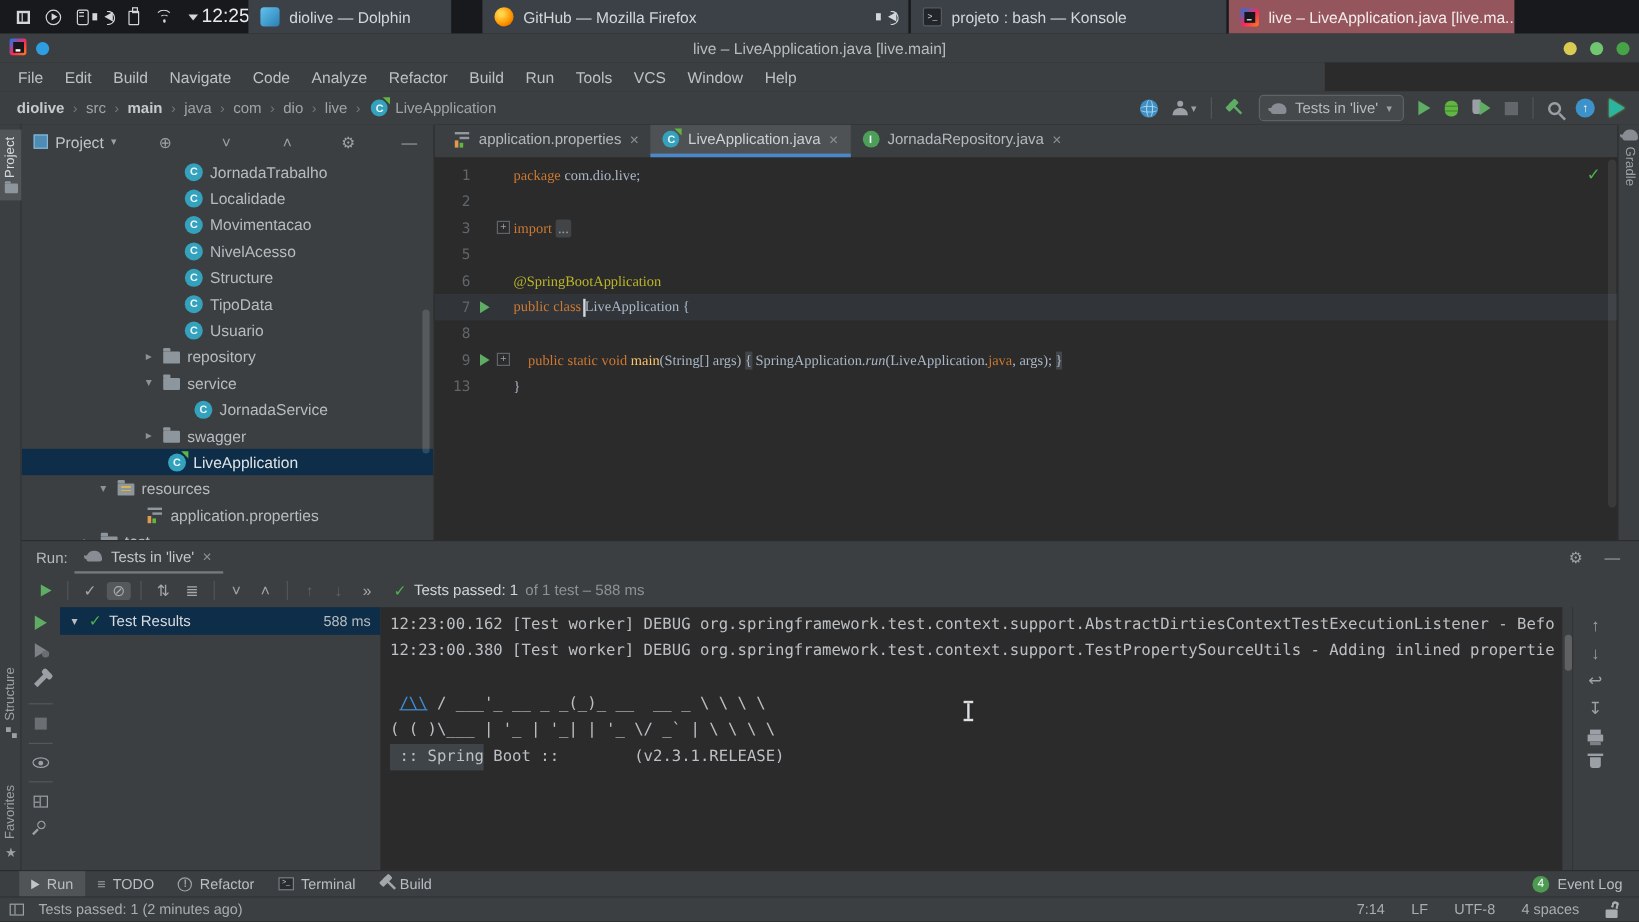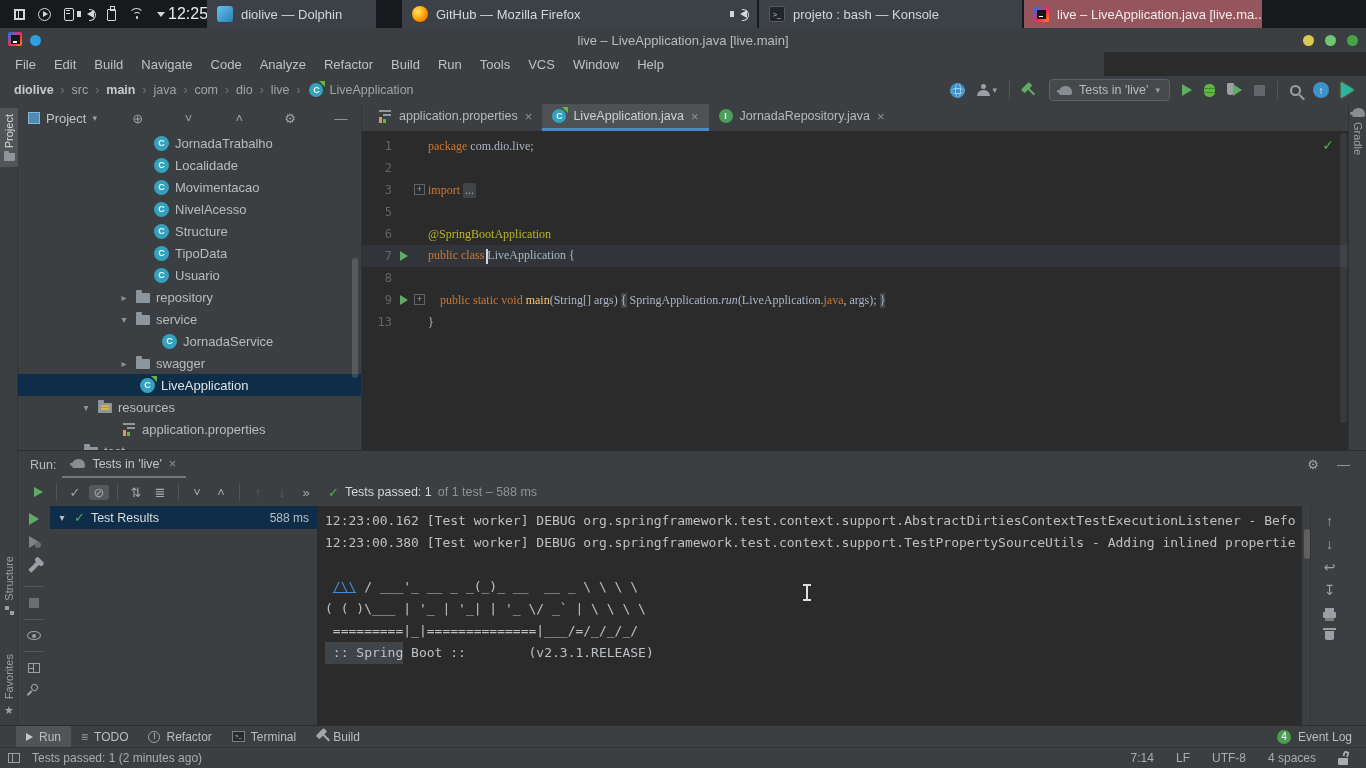--- a/index.html
+++ b/index.html
@@ -598,21 +598,20 @@
       <span class="tms">588 ms</span>
     </div>
   </div>
 
   <div class="console">
     <div class="cline">12:23:00.162 [Test worker] DEBUG org.springframework.test.context.support.AbstractDirtiesContextTestExecutionListener - Befo</div>
     <div class="cline">12:23:00.380 [Test worker] DEBUG org.springframework.test.context.support.TestPropertySourceUtils - Adding inlined propertie</div>
     <div class="cline"></div>
     <div class="cline"><span> </span><span class="blink">/\\</span><span> / ___'_ __ _ _(_)_ __  __ _ \ \ \ \</span></div>
     <div class="cline">( ( )\___ | '_ | '_| | '_ \/ _` | \ \ \ \</div>
-    <div class="cline"> =========|_|==============|___/=/_/_/_/</div>
     <div class="cline"><span class="bhl"> :: Spring</span><span> Boot ::        (v2.3.1.RELEASE)</span></div>
   </div>
   <div class="cscroll"></div>
 
   <div class="ctoolbar">
     <span class="cic">↑</span>
     <span class="cic">↓</span>
     <span class="cic">↩</span>
     <span class="cic">↧</span>
     <span class="printer"></span>

